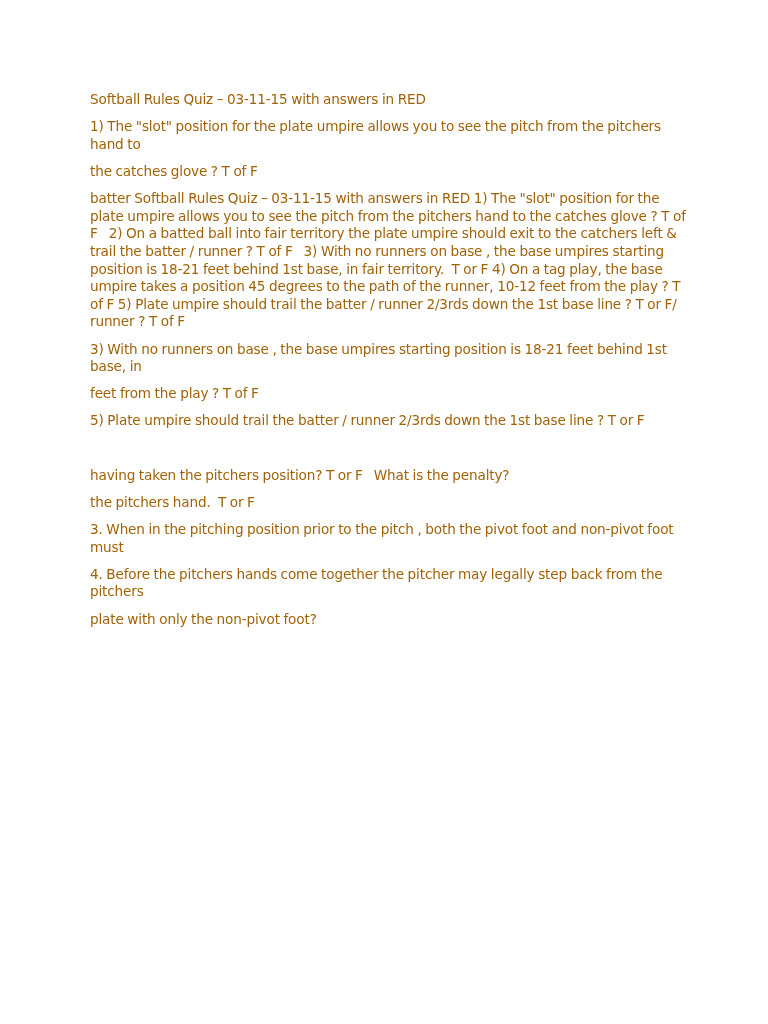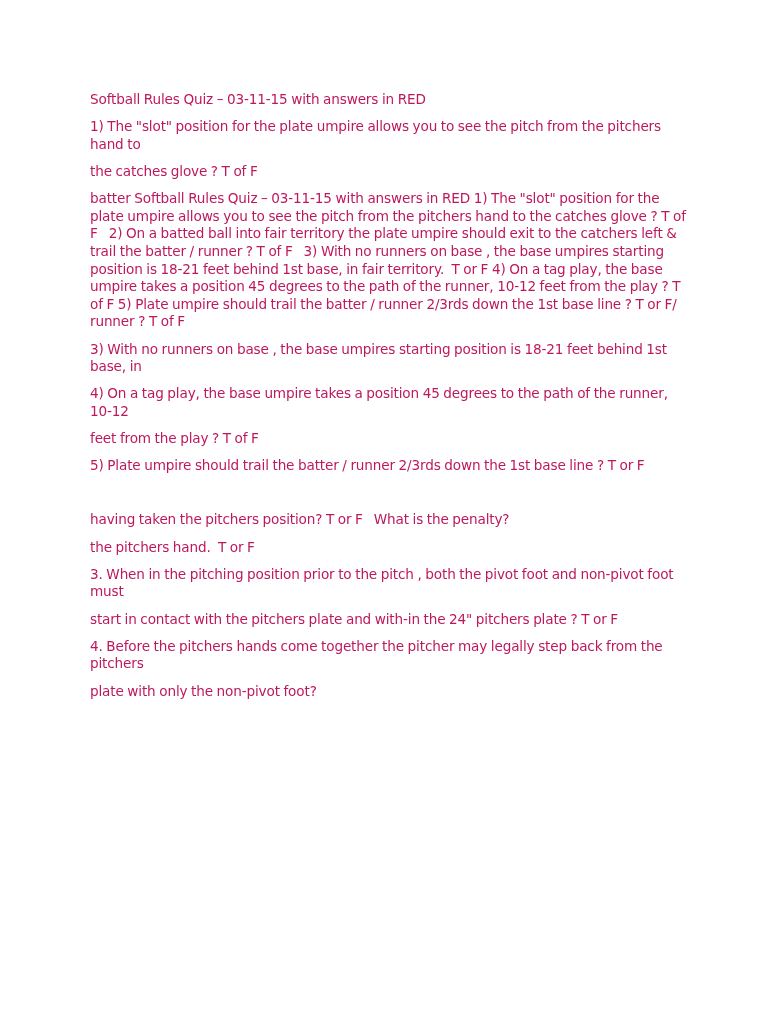--- a/index.html
+++ b/index.html
@@ -14,21 +14,21 @@
       position: relative;
     }
     .page {
       position: absolute;
       left: 90px;
       top: 91px;
       width: 600px;
       font-family: "DejaVu Sans", sans-serif;
       font-size: 13.6px;
       line-height: 17.6px;
-      color: #be185d;
+      color: #a16207;
       letter-spacing: -0.15px;
       word-spacing: -0.5px;
     }
     .para {
       margin: 0 0 9.6px 0;
       white-space: pre-wrap;
     }
     .gap {
       height: 27px;
     }
@@ -39,25 +39,23 @@
   </style>
 </head>
 <body>
 
 <div class="page">
   <p class="section-title">Softball Rules Quiz – 03-11-15 with answers in RED</p>
   <p class="para">1) The "slot" position for the plate umpire allows you to see the pitch from the pitchers hand to</p>
   <p class="para">the catches glove ? T of F</p>
   <p class="para">batter Softball Rules Quiz – 03-11-15 with answers in RED 1) The "slot" position for the plate umpire allows you to see the pitch from the pitchers hand to the catches glove ? T of F   2) On a batted ball into fair territory the plate umpire should exit to the catchers left &amp; trail the batter / runner ? T of F   3) With no runners on base , the base umpires starting position is 18-21 feet behind 1st base, in fair territory.  T or F 4) On a tag play, the base umpire takes a position 45 degrees to the path of the runner, 10-12 feet from the play ? T of F 5) Plate umpire should trail the batter / runner 2/3rds down the 1st base line ? T or F/ runner ? T of F</p>
   <p class="para">3) With no runners on base , the base umpires starting position is 18-21 feet behind 1st base, in</p>
-  <p class="para">4) On a tag play, the base umpire takes a position 45 degrees to the path of the runner, 10-12</p>
   <p class="para">feet from the play ? T of F</p>
   <p class="para">5) Plate umpire should trail the batter / runner 2/3rds down the 1st base line ? T or F</p>
 
   <div class="gap"></div>
 
   <p class="para">having taken the pitchers position? T or F   What is the penalty?</p>
   <p class="para">the pitchers hand.  T or F</p>
   <p class="para">3. When in the pitching position prior to the pitch , both the pivot foot and non-pivot foot must</p>
-  <p class="para">start in contact with the pitchers plate and with-in the 24" pitchers plate ? T or F</p>
   <p class="para">4. Before the pitchers hands come together the pitcher may legally step back from the pitchers</p>
   <p class="para">plate with only the non-pivot foot?</p>
 </div>
 
 </body></html>

